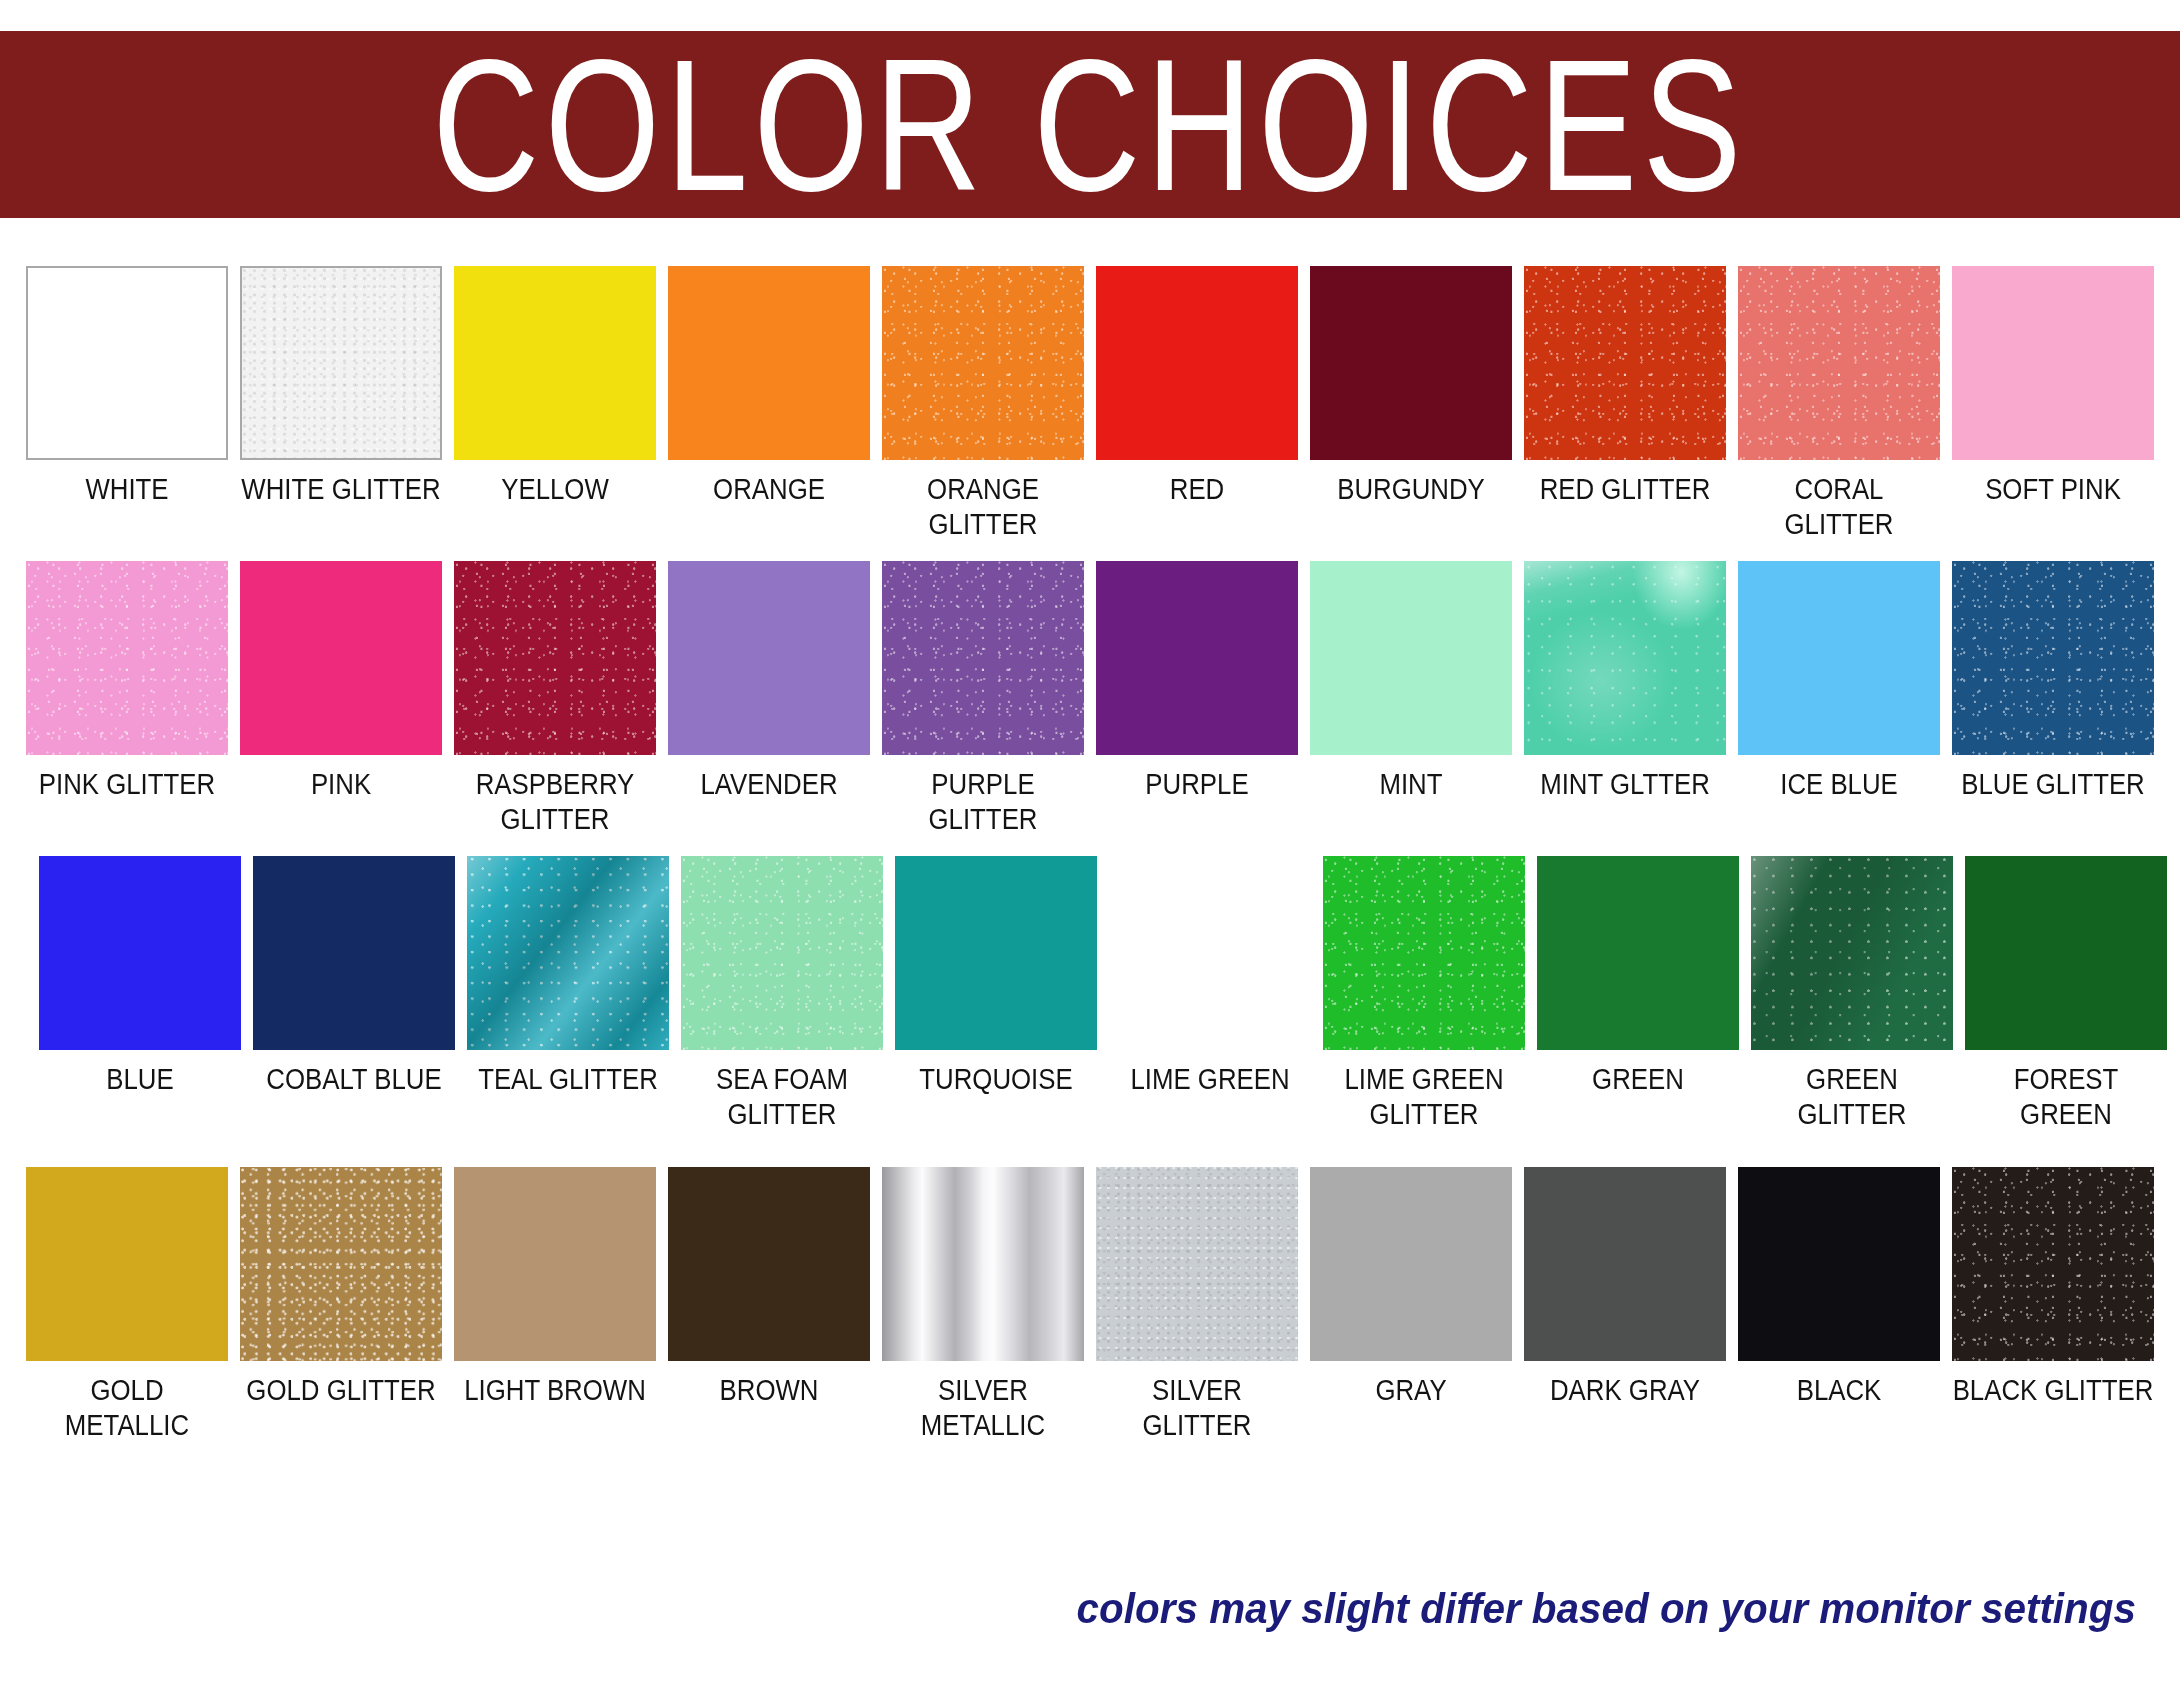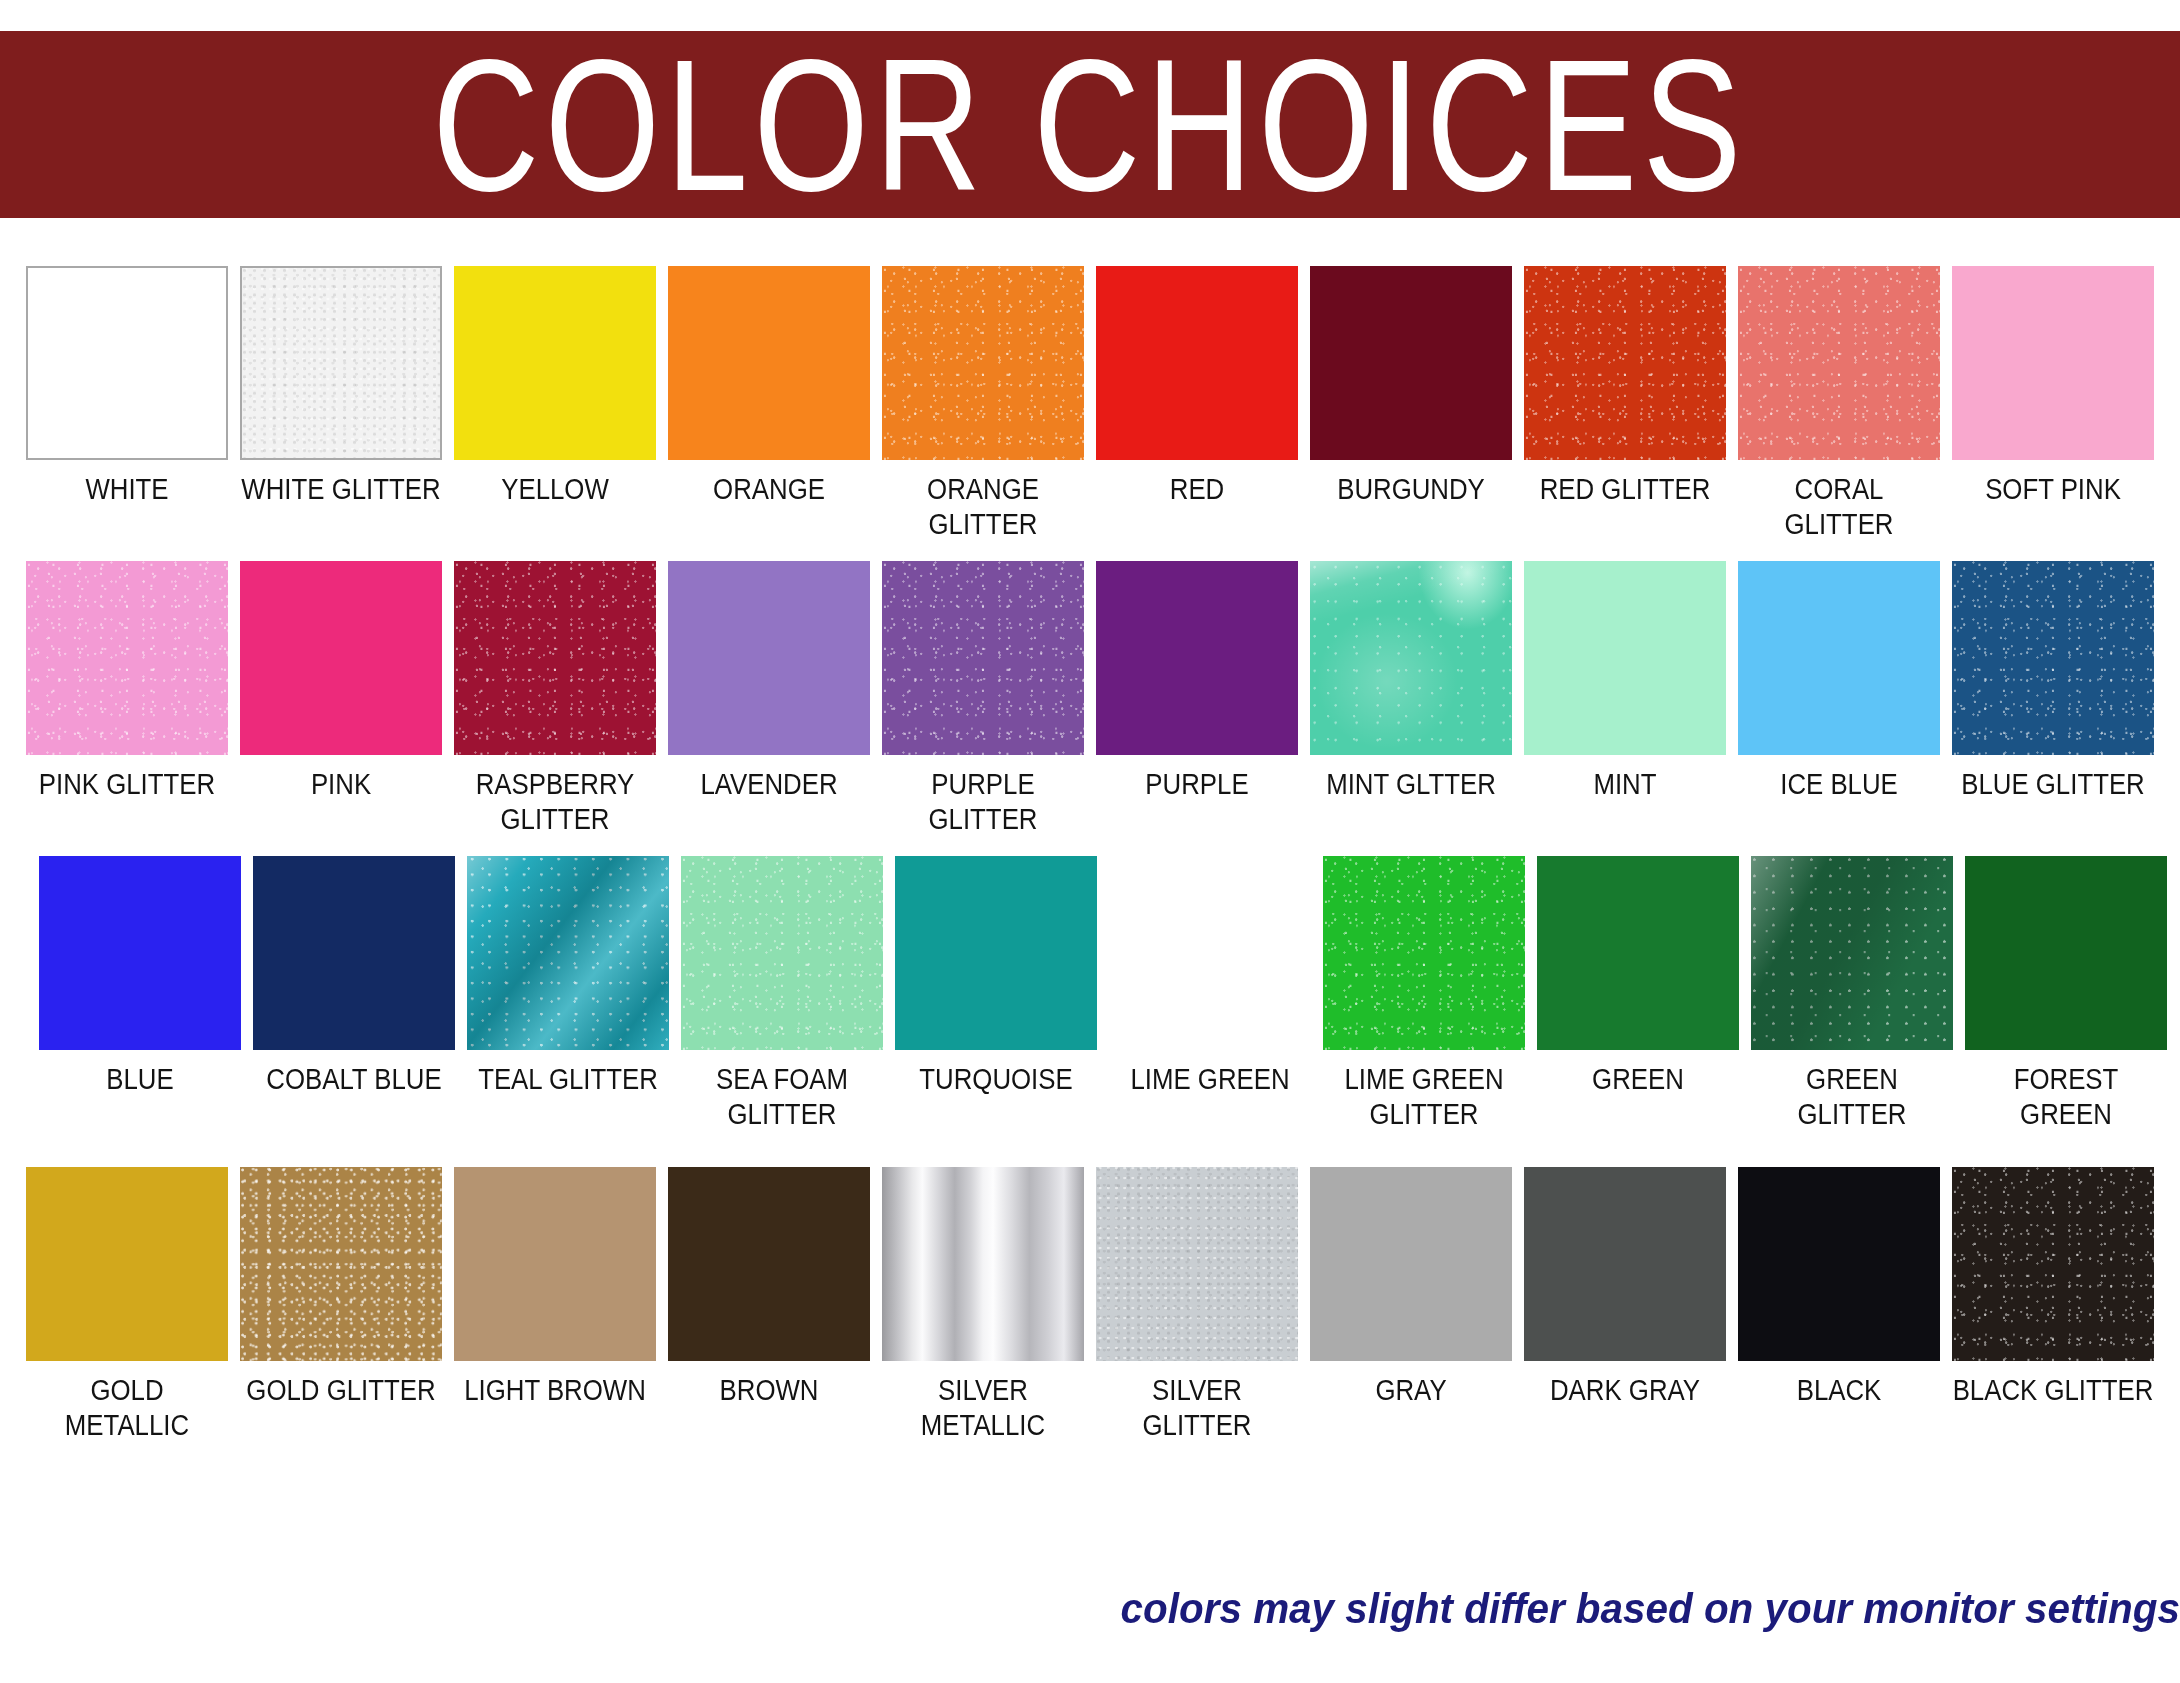--- a/index.html
+++ b/index.html
@@ -188,20 +188,21 @@
     pointer-events: none;
   }
 
   
   #footer-note {
     position: absolute;
     left: 0;
     top: 1584px;
     width: 2180px;
     text-align: right;
+    padding-right: 44px;
     box-sizing: border-box;
   }
   #footer-note-text {
     font-family: "Liberation Sans", sans-serif;
     font-style: italic;
     font-weight: bold;
     font-size: 43px;
     color: #1b1b7a;
     letter-spacing: 0px;
     display: inline-block;
@@ -280,26 +281,26 @@
       </div>
       <div class="swatch-cell">
         <div class="swatch-chip tex-glitter" style="background-color: rgb(122, 78, 158);"></div>
         <div class="swatch-label">PURPLE GLITTER</div>
       </div>
       <div class="swatch-cell">
         <div class="swatch-chip" style="background-color: rgb(107, 29, 128);"></div>
         <div class="swatch-label">PURPLE</div>
       </div>
       <div class="swatch-cell">
+        <div class="swatch-chip" style="background-color: rgb(166, 240, 204);"></div>
+        <div class="swatch-label">MINT</div>
+      </div>
+      <div class="swatch-cell">
         <div class="swatch-chip tex-highlight-top" style="background-color: rgb(78, 207, 170);"></div>
         <div class="swatch-label">MINT GLTTER</div>
-      </div>
-      <div class="swatch-cell">
-        <div class="swatch-chip" style="background-color: rgb(166, 240, 204);"></div>
-        <div class="swatch-label">MINT</div>
       </div>
       <div class="swatch-cell">
         <div class="swatch-chip" style="background-color: rgb(94, 196, 247);"></div>
         <div class="swatch-label">ICE BLUE</div>
       </div>
       <div class="swatch-cell">
         <div class="swatch-chip tex-glitter" style="background-color: rgb(27, 83, 133);"></div>
         <div class="swatch-label">BLUE GLITTER</div>
       </div>
     </div>

